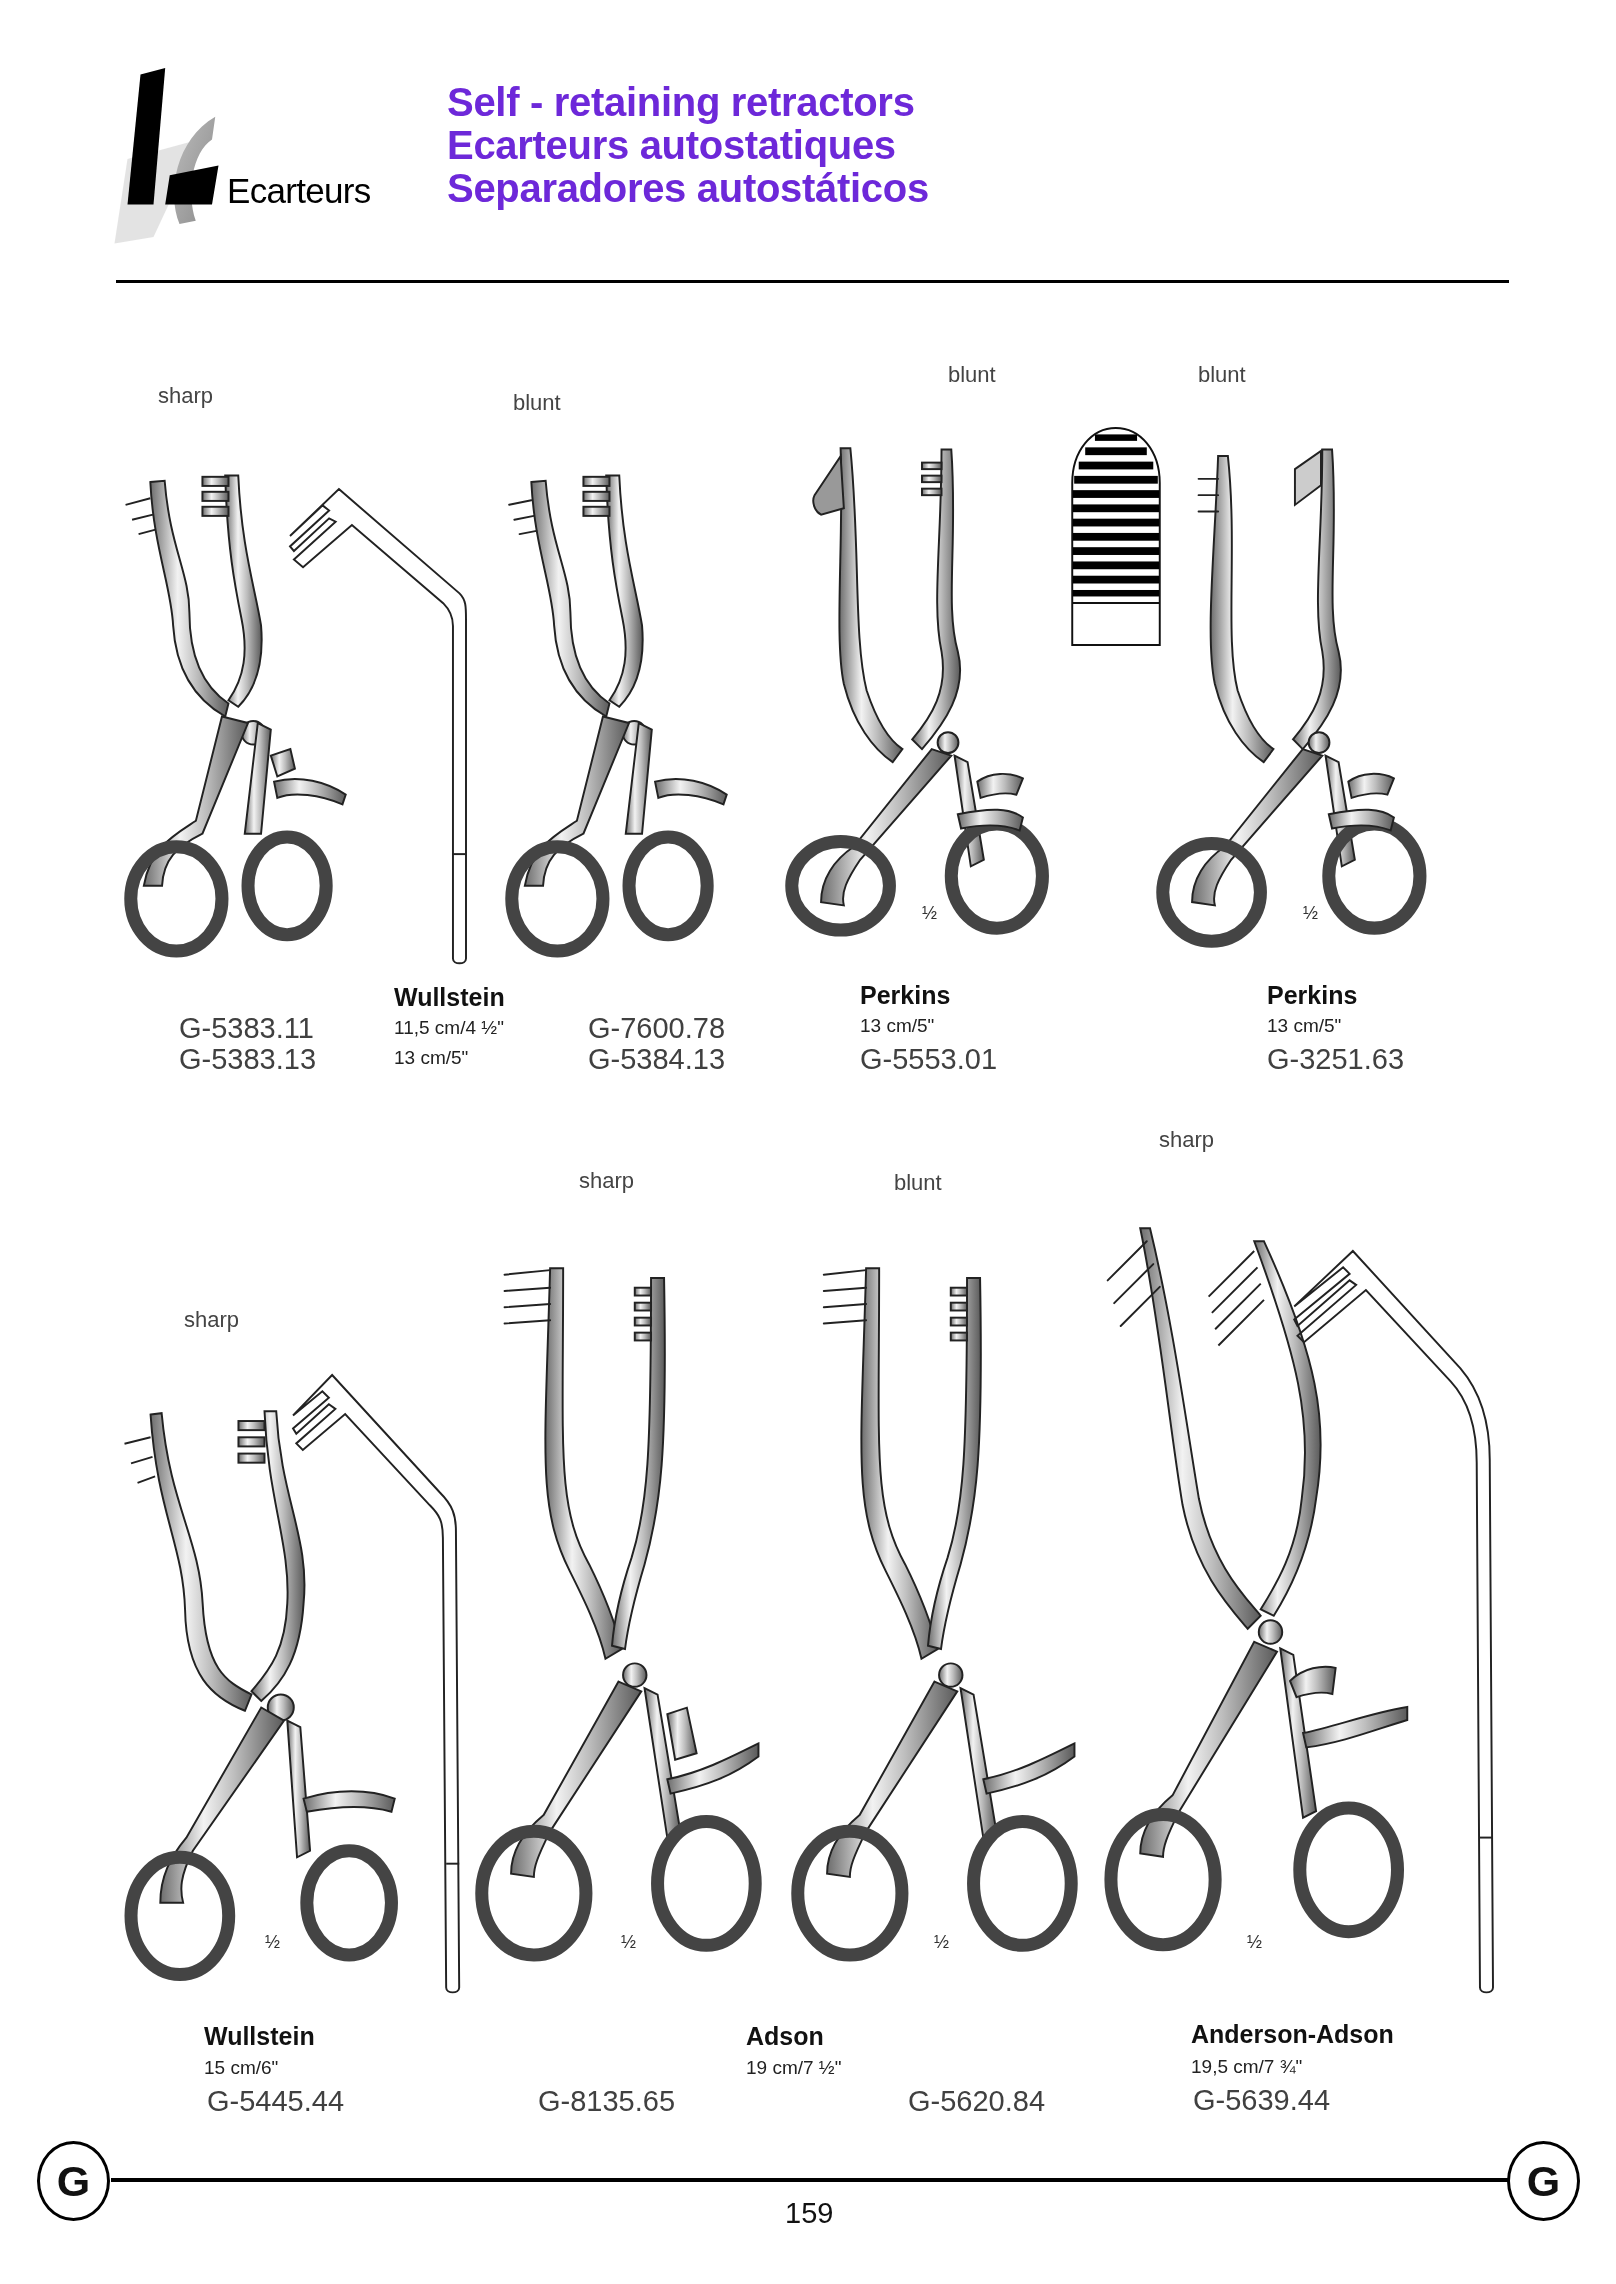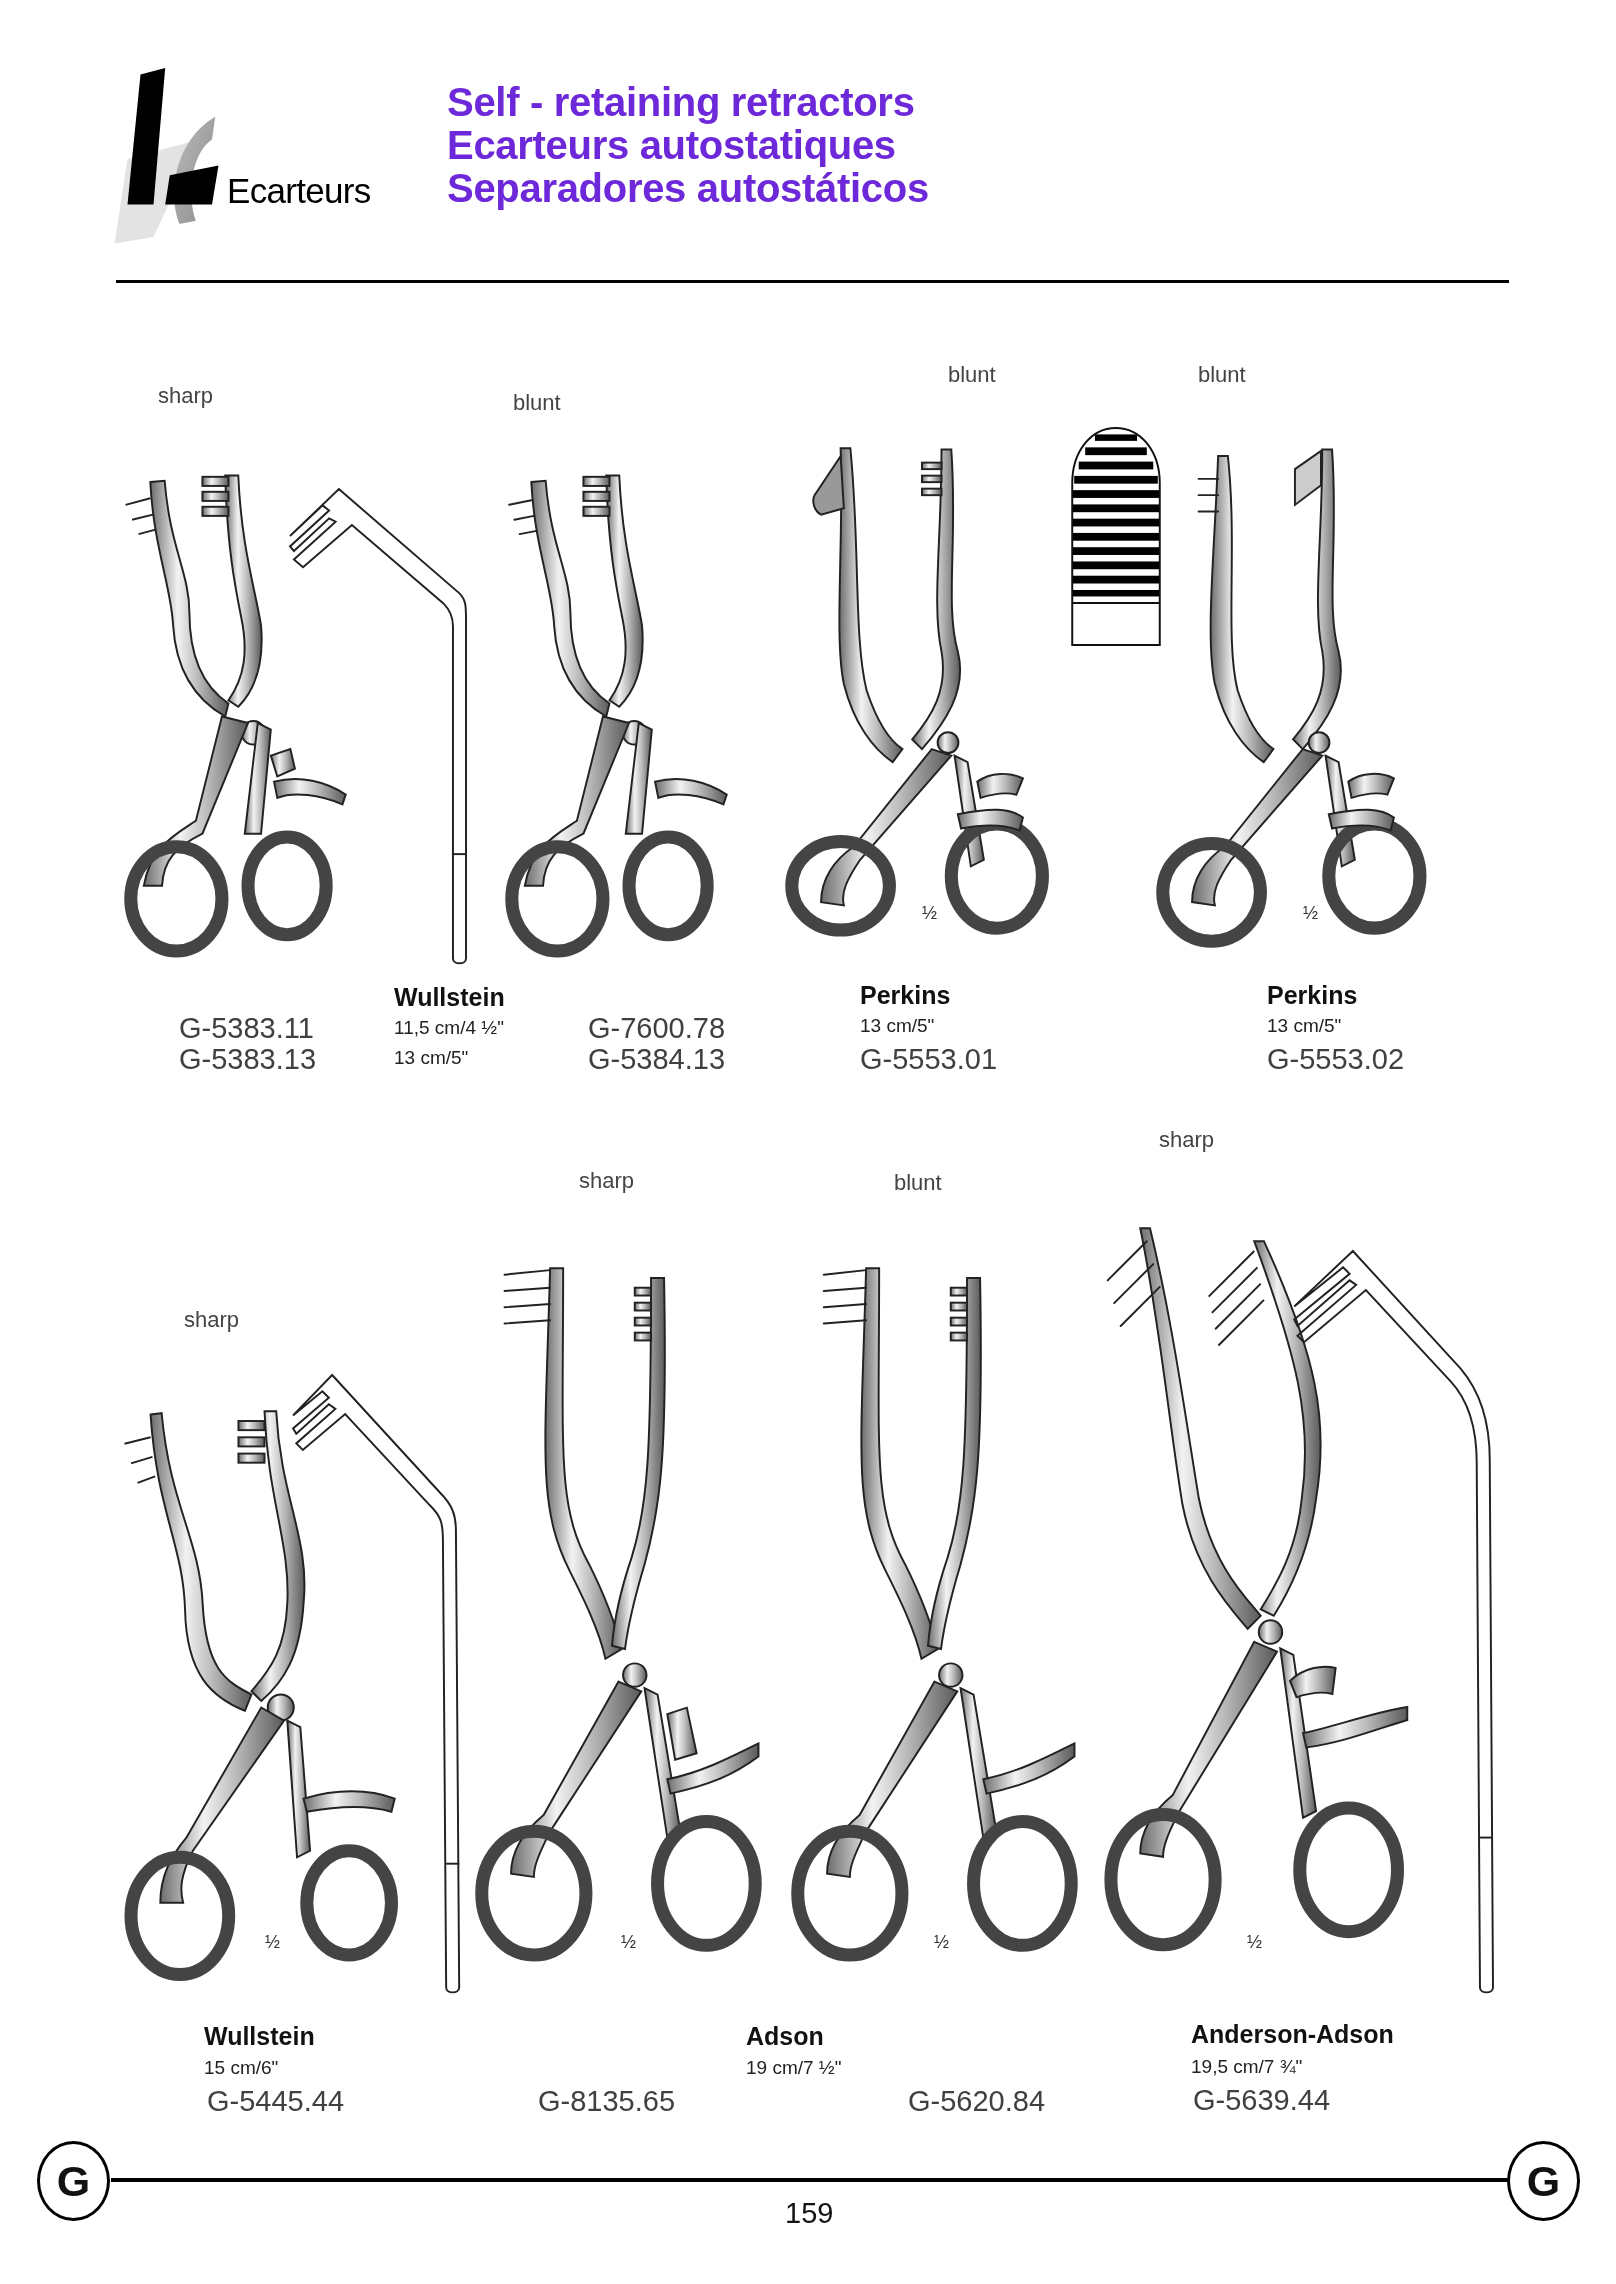--- a/index.html
+++ b/index.html
@@ -158,21 +158,21 @@
 
   <div class="code" style="left:588px;top:1012px">G-7600.78</div>
   <div class="code" style="left:588px;top:1043px">G-5384.13</div>
 
   <div class="name" style="left:860px;top:981px">Perkins</div>
   <div class="size" style="left:860px;top:1015px">13 cm/5"</div>
   <div class="code" style="left:860px;top:1043px">G-5553.01</div>
 
   <div class="name" style="left:1267px;top:981px">Perkins</div>
   <div class="size" style="left:1267px;top:1015px">13 cm/5"</div>
-  <div class="code" style="left:1267px;top:1043px">G-5553.02</div>
+  <div class="code" style="left:1267px;top:1043px">G-3251.63</div>
 </div>
 
 <div>
   <div class="label-small" style="left:184px;top:1307px">sharp</div>
   <div class="label-small" style="left:579px;top:1168px">sharp</div>
   <div class="label-small" style="left:894px;top:1170px">blunt</div>
   <div class="label-small" style="left:1159px;top:1127px">sharp</div>
 
   <svg style="left:121px;top:1408px" width="287" height="586" viewBox="0 0 440 900">
     <path class="inst-fill" d="M45,10 L62,8 C75,150 120,200 125,300 C130,400 160,420 200,440 L190,465 C140,445 100,410 98,310 C95,210 55,160 45,10 Z"></path>

